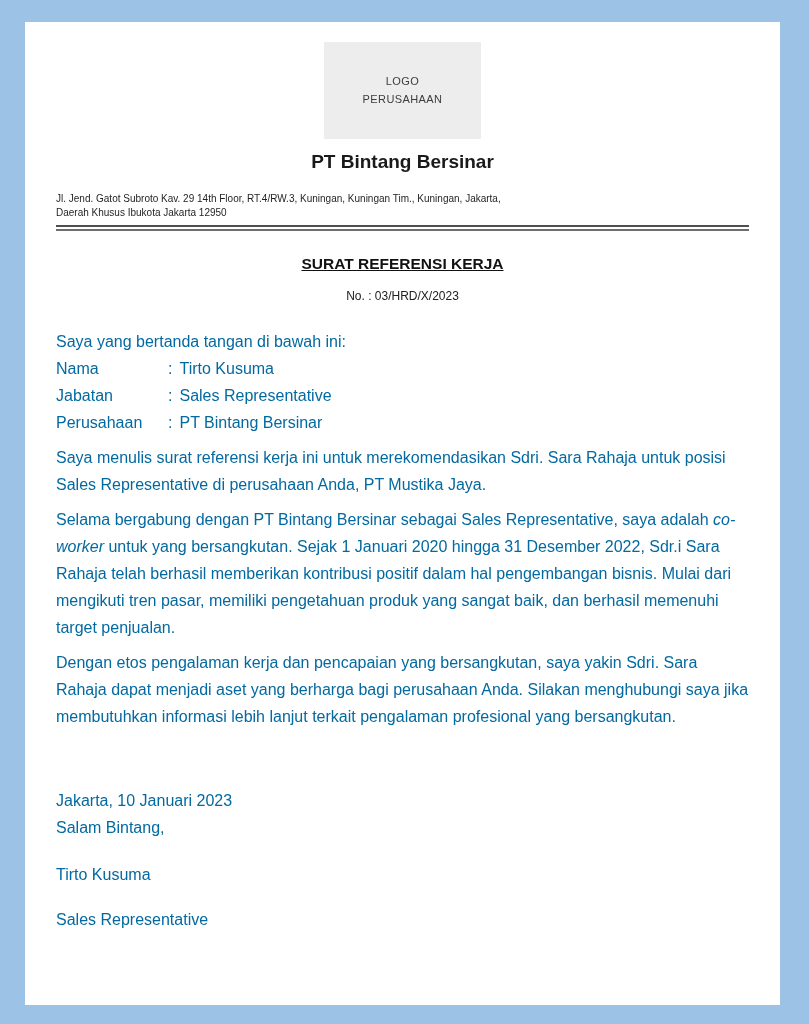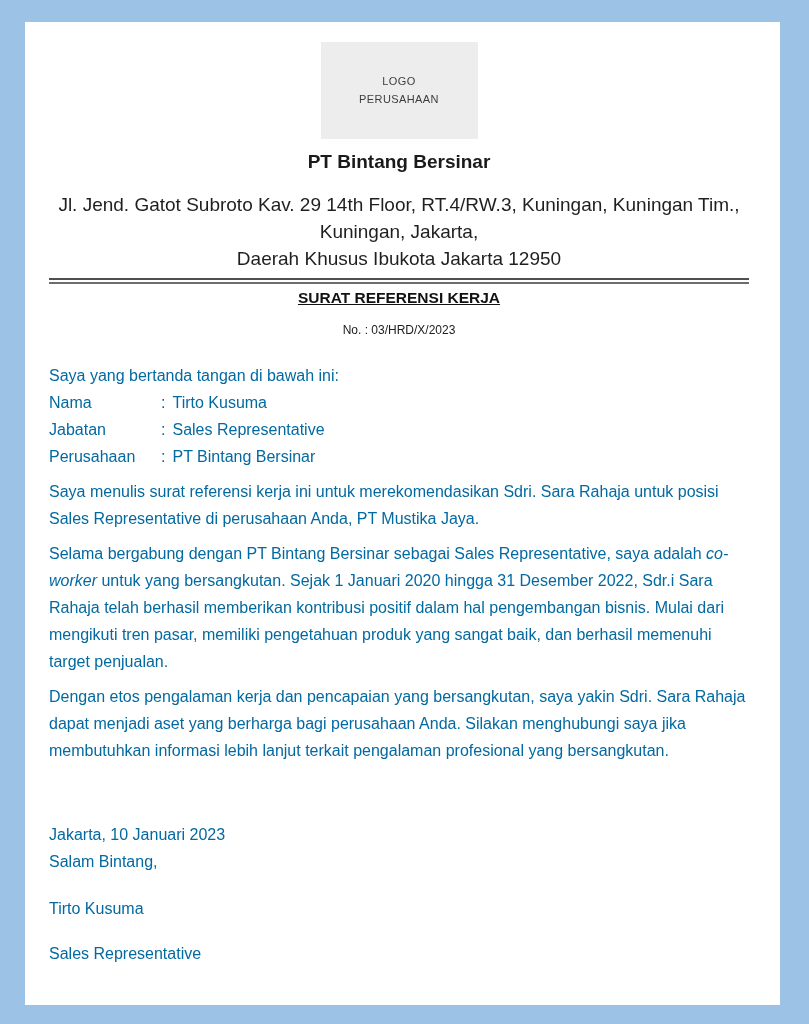--- a/index.html
+++ b/index.html
@@ -14,21 +14,21 @@
     position: relative;
   }
   .doc-card {
     position: absolute;
     left: 25px;
     top: 22px;
     width: 755px;
     height: 983px;
     background: #ffffff;
     box-sizing: border-box;
-    padding: 20px 31px 0 24px;
+    padding: 20px 31px 0 31px;
     overflow: hidden;
   }
   .logo-box {
     width: 157px;
     height: 97px;
     background: #ededed;
     margin: 0 auto;
     display: flex;
     flex-direction: column;
     align-items: center;
@@ -39,39 +39,39 @@
     color: #3d3d3d;
   }
   .company-name {
     text-align: center;
     font-size: 19px;
     font-weight: bold;
     color: #1a1a1a;
     margin-top: 12px;
   }
   .company-address {
-    text-align: center;
-    font-size: 19px;
+    text-align: left;
+    font-size: 10px;
     color: #1f1f1f;
     margin-top: 19px;
     line-height: 1.42;
   }
   .double-rule {
     margin-top: 5px;
     height: 2px;
     border-top: 2.5px solid #4f4f4f;
     border-bottom: 2px solid #6d6d6d;
   }
   .letter-title {
     text-align: center;
     font-size: 15.5px;
     font-weight: bold;
     text-decoration: underline;
     color: #111111;
-    margin-top: 5px;
+    margin-top: 24px;
   }
   .letter-number {
     text-align: center;
     font-size: 12px;
     color: #202020;
     margin-top: 16px;
   }
   .letter-body {
     font-size: 16px;
     color: #0369a1;

